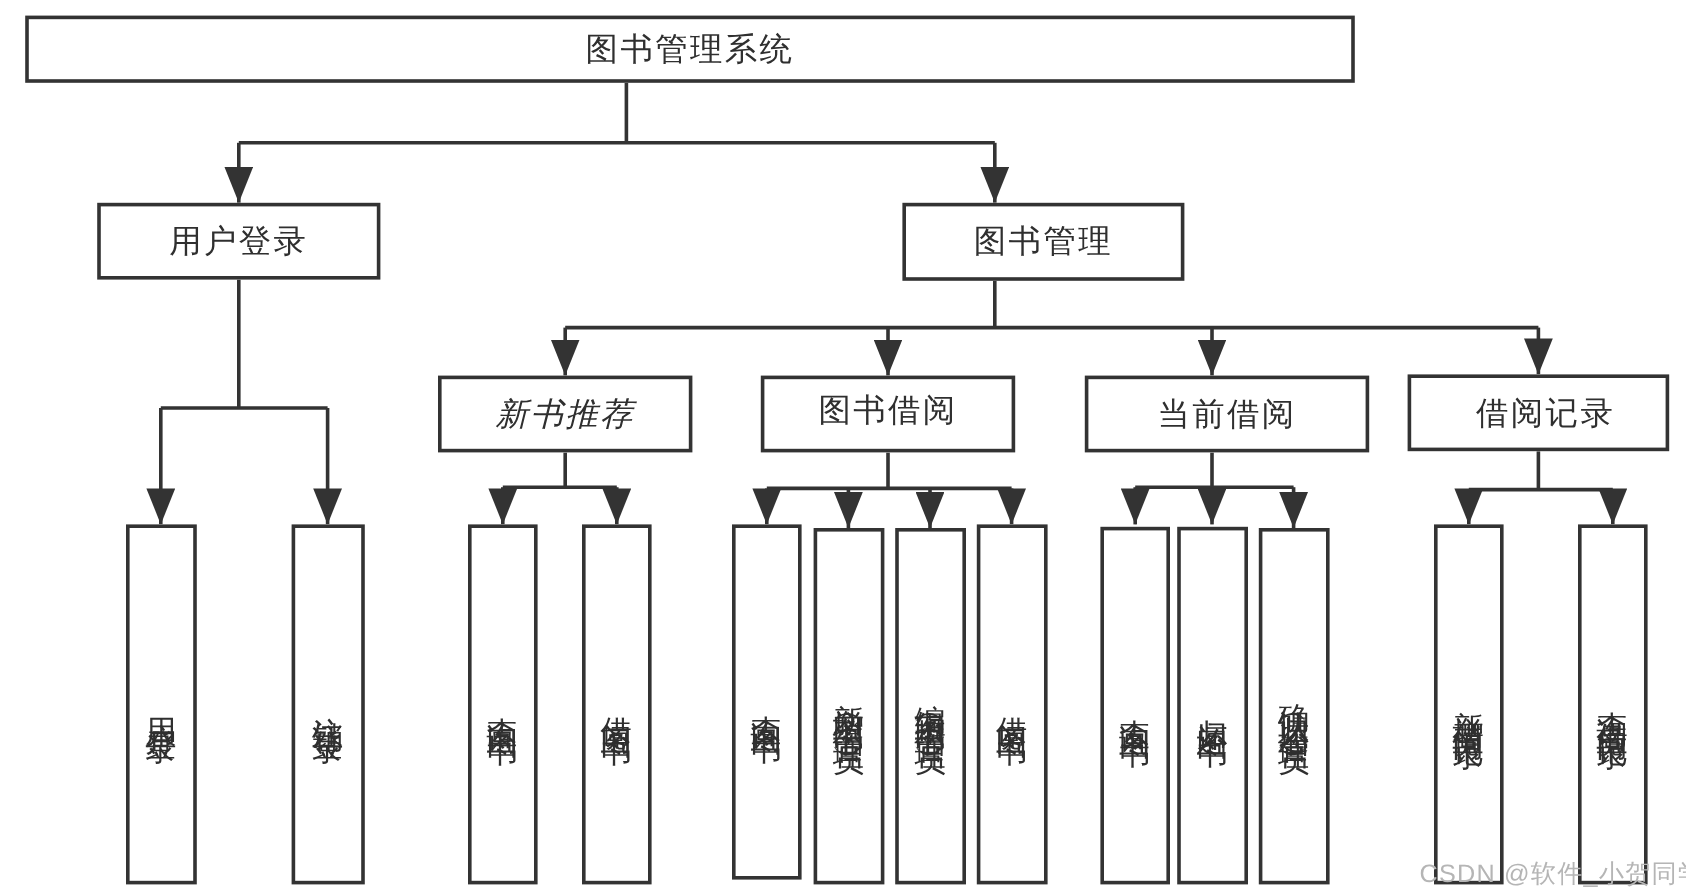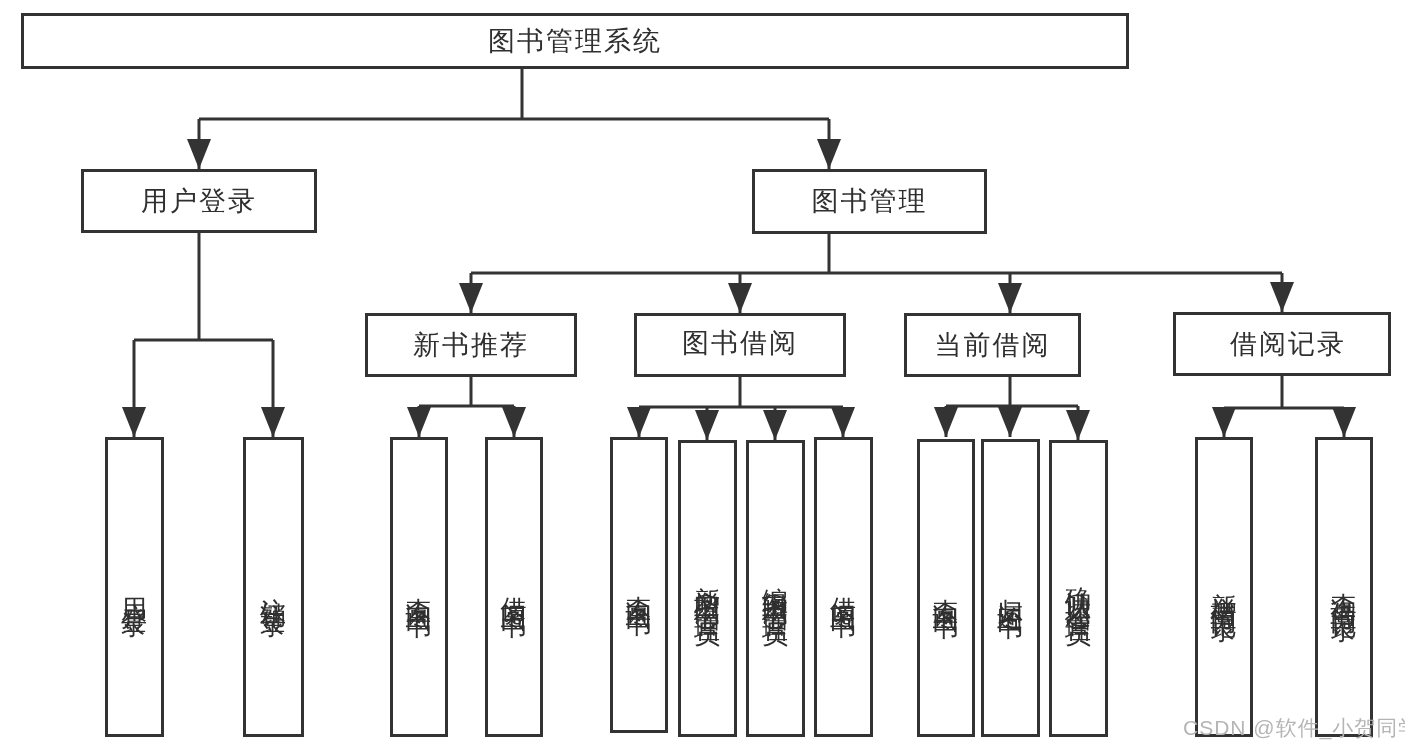--- a/index.html
+++ b/index.html
@@ -94,27 +94,27 @@
     <span class="label">图书管理系统</span>
   </div>
 
   <div class="node hbox" style="left:81px; top:169px; width:236px; height:64px;">
     <span class="label">用户登录</span>
   </div>
   <div class="node hbox" style="left:712px; top:169px; width:235px; height:65px;margin-left:40px;">
     <span class="label">图书管理</span>
   </div>
 
-  <div class="node hbox" style="left:365px; top:313px; width:212px; height:64px;">
+  <div class="node hbox" style="left:365px; top:313px; width:212px; height:64px;font-style:italic;">
     <span class="label">新书推荐</span>
   </div>
   <div class="node hbox" style="left:634px; top:313px; width:212px; height:64px;font-family:Liberation Mono, monospace;">
     <span class="label">图书借阅</span>
   </div>
-  <div class="node hbox" style="left:904px; top:313px; width:177px; height:64px;">
+  <div class="node hbox" style="left:904px; top:313px; width:237px; height:64px;">
     <span class="label">当前借阅</span>
   </div>
   <div class="node hbox" style="left:1173px; top:312px; width:218px; height:64px;padding-left:12px;">
     <span class="label">借阅记录</span>
   </div>
 
   <div class="node vbox" style="left:105px; top:437px; width:59px; height:300px;">
     <span class="label">用户登录</span>
   </div>
   <div class="node vbox" style="left:243px; top:437px; width:61px; height:300px;">

